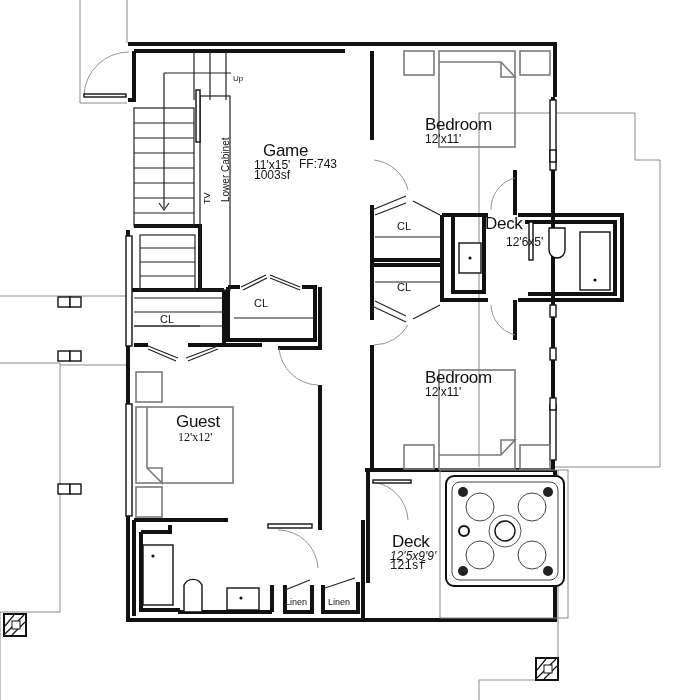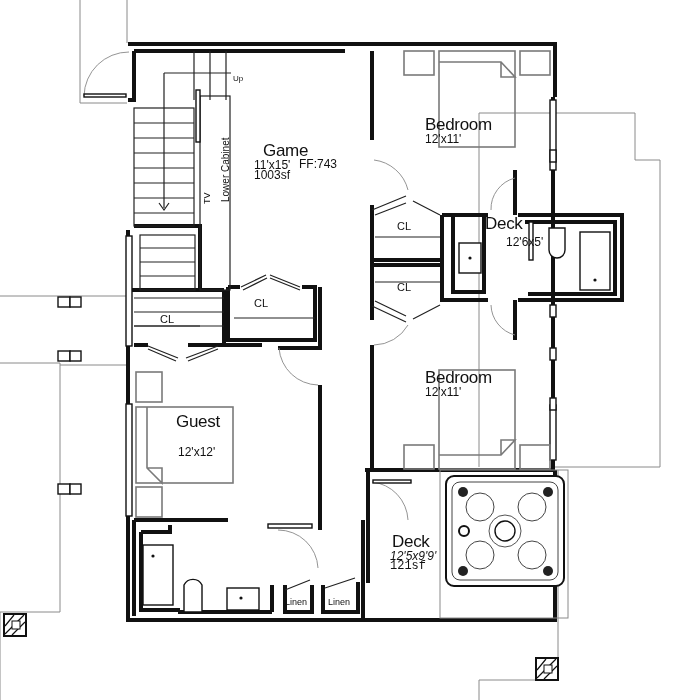--- a/index.html
+++ b/index.html
@@ -201,21 +201,21 @@
 <div class="lbl room" style="left:425px;top:116px;">Bedroom</div>
 <div class="lbl dim" style="left:425px;top:133px;">12'x11'</div>
 
 <div class="lbl room" style="left:485px;top:215px;">Deck</div>
 <div class="lbl dim" style="left:486px;top:236px;margin-left:20px;">12'6x5'</div>
 
 <div class="lbl room" style="left:425px;top:369px;">Bedroom</div>
 <div class="lbl dim" style="left:425px;top:386px;">12'x11'</div>
 
 <div class="lbl room" style="left:176px;top:413px;">Guest</div>
-<div class="lbl dim" style="left:178px;top:446px;">12'x12'</div>
+<div class="lbl dim" style="left:178px;top:431px;font-family:Liberation Serif, serif;">12'x12'</div>
 
 <div class="lbl room" style="left:392px;top:533px;">Deck</div>
 <div class="lbl dim" style="left:390px;top:550px;font-style:italic;">12'5x9'9'</div>
 <div class="lbl dim" style="left:390px;top:560px;font-family:Liberation Mono, monospace;">121sf</div>
 
 <div class="lbl cl" style="left:160px;top:314px;">CL</div>
 <div class="lbl cl" style="left:254px;top:298px;">CL</div>
 <div class="lbl cl" style="left:397px;top:221px;">CL</div>
 <div class="lbl cl" style="left:397px;top:282px;">CL</div>
 

